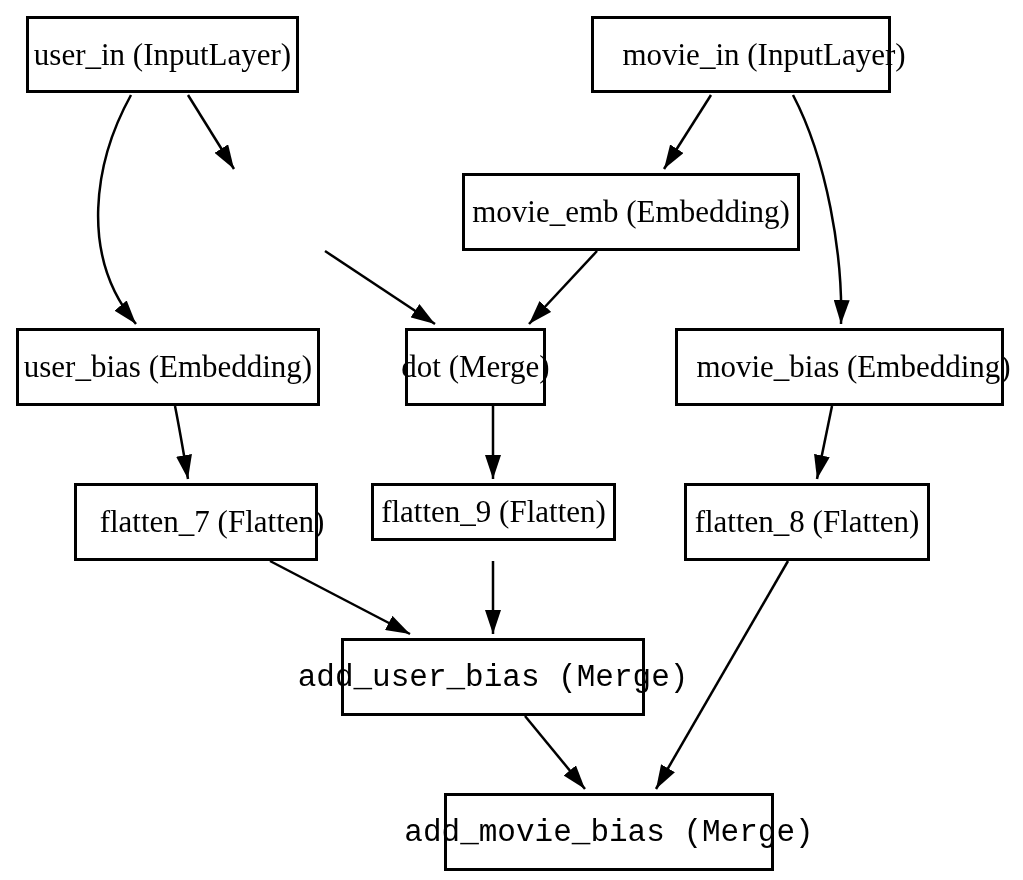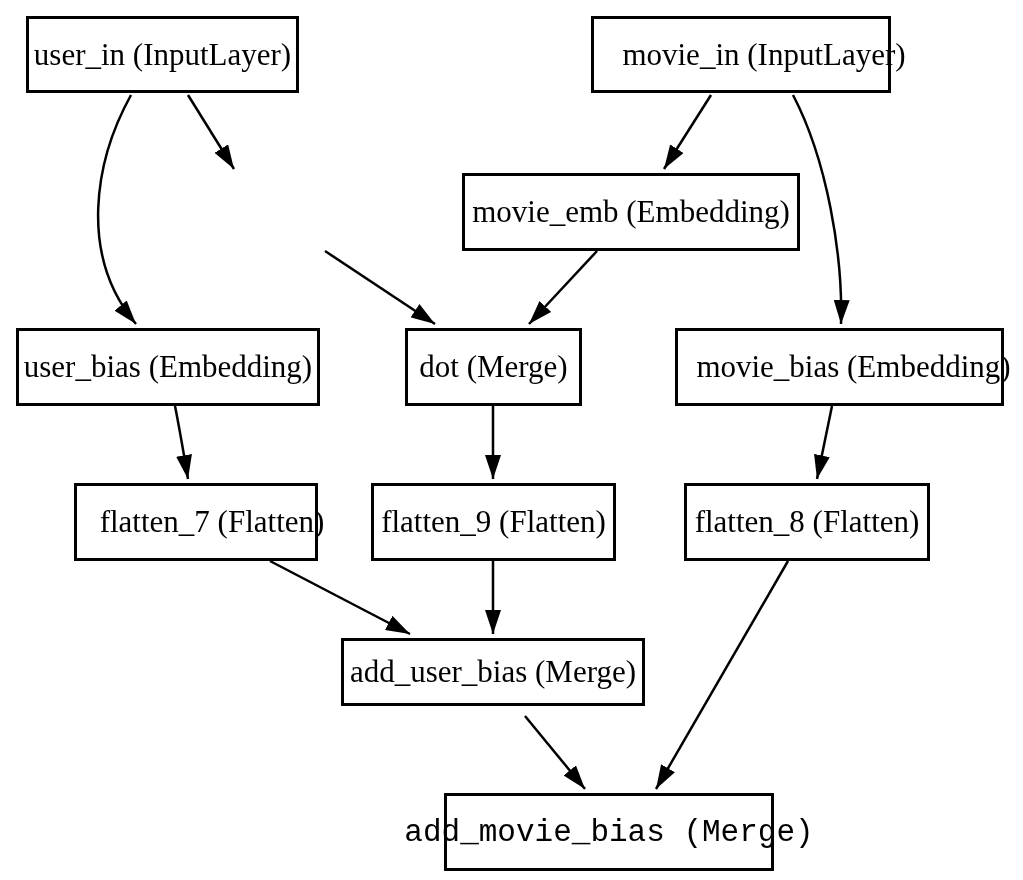--- a/index.html
+++ b/index.html
@@ -38,26 +38,26 @@
     font-size: 31px;
     color: #000000;
     white-space: nowrap;
   }
   
   .n-user-in        { left: 26px;  top: 16px;  width: 273px; height: 77px; }
   .n-movie-in       { left: 591px; top: 16px;  width: 300px; height: 77px; padding-left: 46px; }
   .n-user-emb       { left: 114px; top: 173px; width: 310px; height: 78px; }
   .n-movie-emb      { left: 462px; top: 173px; width: 338px; height: 78px; }
   .n-user-bias      { left: 16px;  top: 328px; width: 304px; height: 78px; }
-  .n-dot            { left: 405px; top: 328px; width: 177px; height: 78px; }
+  .n-dot            { left: 405px; top: 328px; width: 141px; height: 78px; }
   .n-movie-bias     { left: 675px; top: 328px; width: 329px; height: 78px; padding-left: 28px; }
   .n-flatten-7      { left: 74px;  top: 483px; width: 244px; height: 78px; padding-left: 32px; }
-  .n-flatten-9      { left: 371px; top: 483px; width: 245px; height: 78px; }
+  .n-flatten-9      { left: 371px; top: 483px; width: 245px; height: 58px; }
   .n-flatten-8      { left: 684px; top: 483px; width: 246px; height: 78px; }
-  .n-add-user-bias  { left: 341px; top: 638px; width: 304px; height: 68px; }
+  .n-add-user-bias  { left: 341px; top: 638px; width: 304px; height: 78px; font-family: Liberation Mono, monospace; }
   .n-add-movie-bias { left: 444px; top: 793px; width: 330px; height: 78px; font-family: Liberation Mono, monospace; }
 </style>
 </head>
 <body>
 
 <div class="canvas">
 
   <svg class="edges-layer" width="1023" height="880" viewBox="0 0 1023 880" xmlns="http://www.w3.org/2000/svg">
     <defs>
       <marker id="arrow" viewBox="0 0 12 8" refX="12" refY="4" markerWidth="24" markerHeight="16" orient="auto" markerUnits="userSpaceOnUse">

